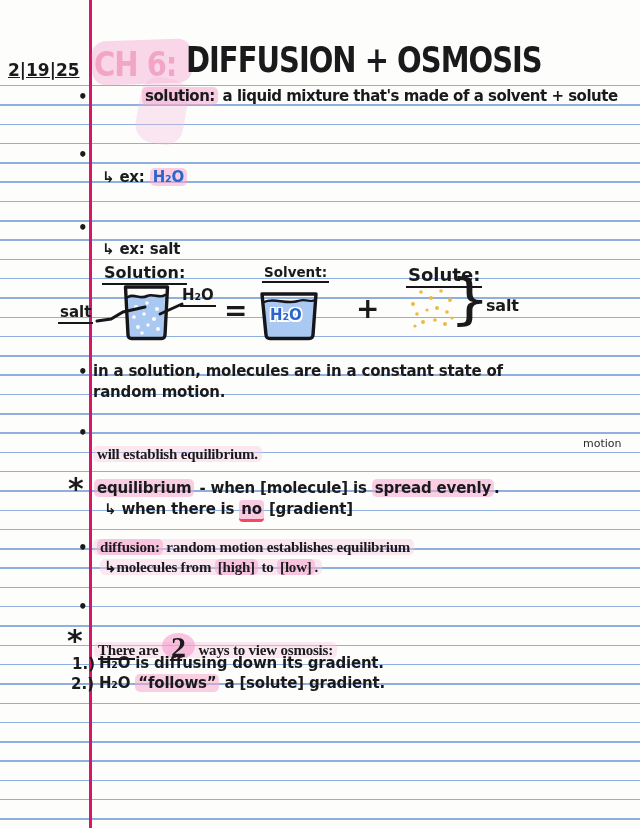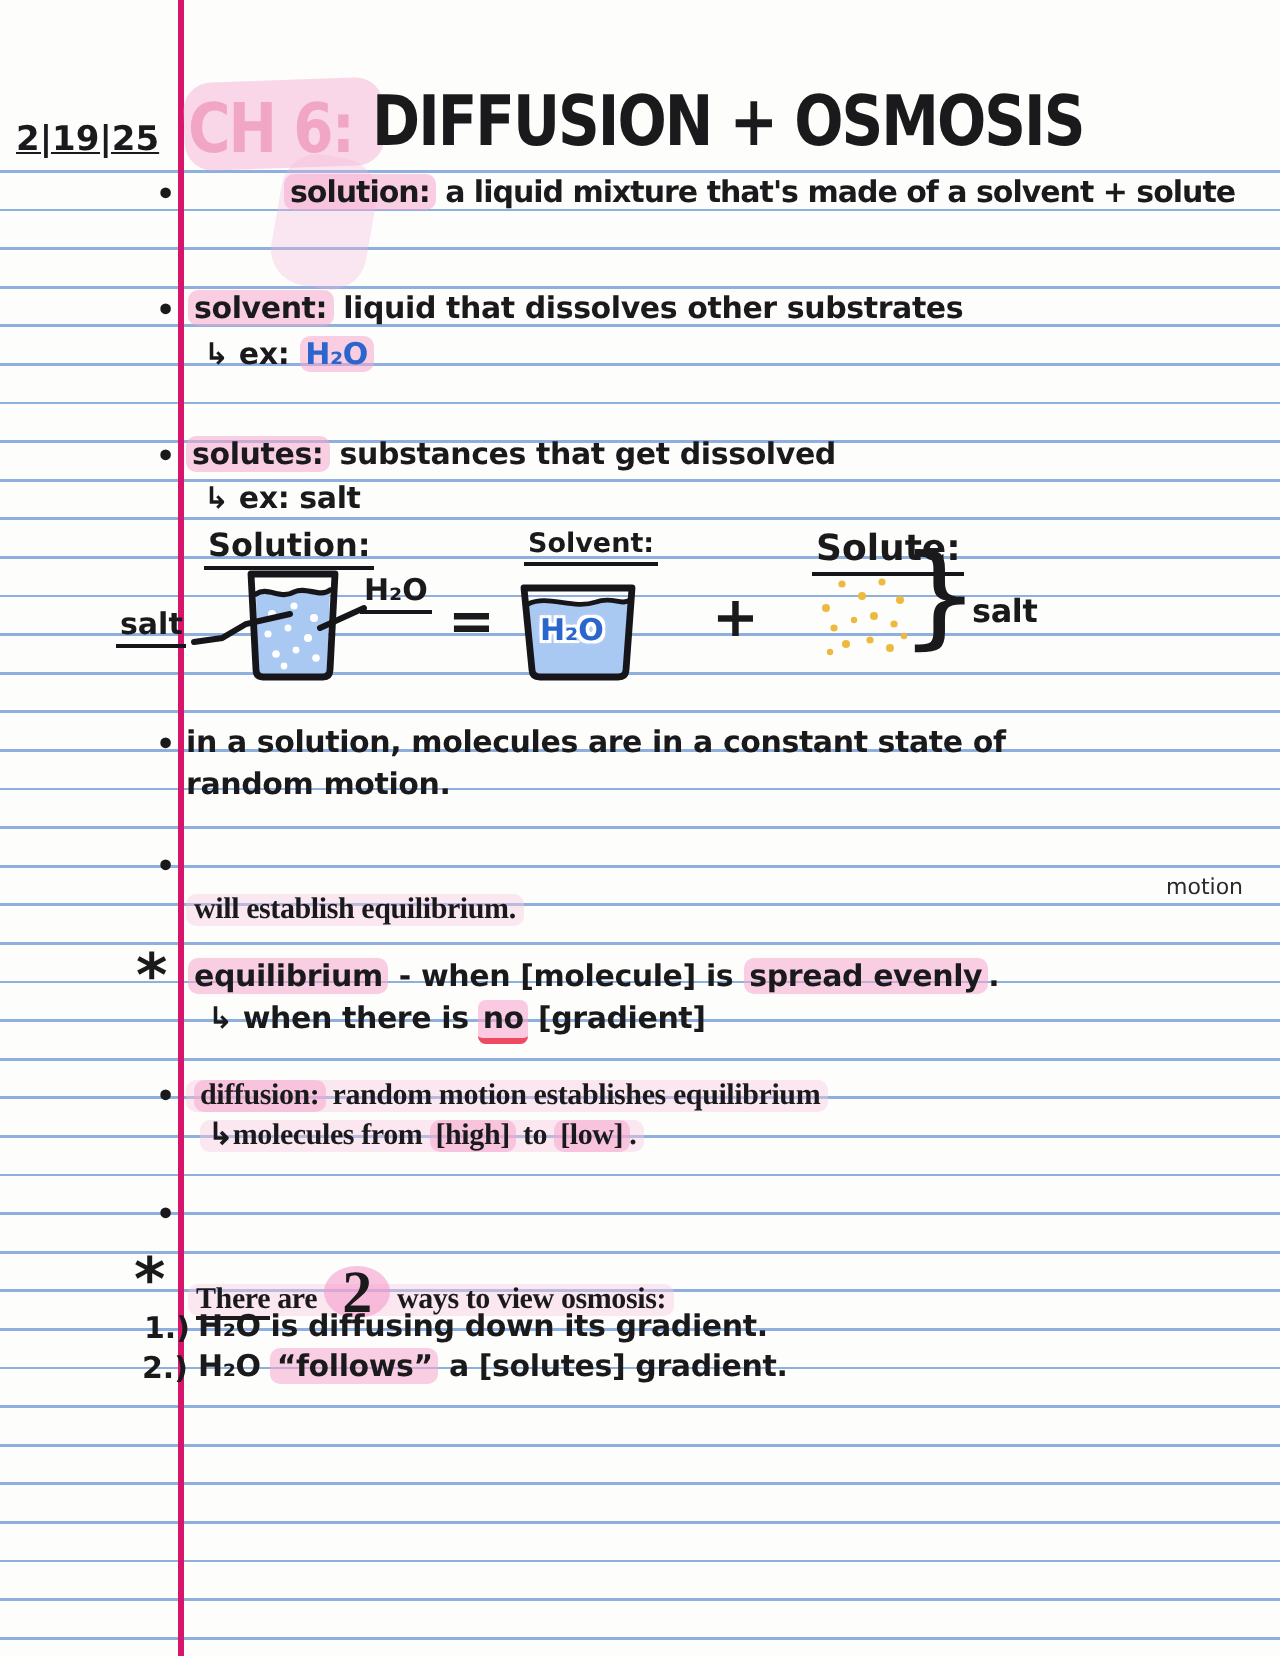--- a/index.html
+++ b/index.html
@@ -45,32 +45,26 @@
   <div class="date">2|19|25</div>
   <div class="chapter">CH 6:</div>
   <div class="title">DIFFUSION + OSMOSIS</div>
 
   <div class="bullet" style="left:78px;top:88px">•</div>
   <div class="row tight" style="left:94px;top:87px">
     <span class="hl">solution:</span><span> a liquid mixture that's made of a solvent + solute</span>
   </div>
 
   <div class="bullet" style="left:78px;top:146px">•</div>
-  <div class="row" style="left:94px;top:145px">
-    <span class="hl">solvent:</span><span> liquid that dissolves other substrates</span>
-  </div>
   <div class="row" style="left:102px;top:168px">
     <span>↳ ex:</span>
     <span class="hl blue">H₂O</span>
   </div>
 
   <div class="bullet" style="left:78px;top:219px">•</div>
-  <div class="row" style="left:93px;top:218px">
-    <span class="hl">solutes:</span><span> substances that get dissolved</span>
-  </div>
   <div class="row" style="left:102px;top:240px">
     <span>↳ ex:</span>
     <span>salt</span>
   </div>
 
   <div class="dlabel" style="left:102px;top:263px;font-size:16px">Solution:</div>
 
   <div class="cup" style="left:120px;top:284px">
     <svg width="52" height="58" viewBox="0 0 52 58">
       <path d="M8,13 C14,9 20,16 27,12 C33,9 40,15 45,11 L43.5,51 Q43.4,53.6 40.5,53.6 L12,53.6 Q9.1,53.6 9,51 Z" fill="#a9c8f2"></path>
@@ -170,15 +164,15 @@
   <div class="star" style="left:67px;top:628px">*</div>
   <div class="row" style="left:94px;top:631px">
     <span class="band"><span class="u-ink">There</span><span> are </span><span class="big2">2</span><span> ways to view osmosis:</span></span>
   </div>
   <div class="num" style="left:72px;top:655px">1.)</div>
   <div class="row" style="left:99px;top:654px">
     <span>H₂O</span><span> is diffusing down its gradient.</span>
   </div>
   <div class="num" style="left:71px;top:675px">2.)</div>
   <div class="row" style="left:99px;top:674px">
-    <span>H₂O</span> <span class="hl">“follows”</span><span> a [solutes] gradient.</span>
+    <span>H₂O</span> <span class="hl">“follows”</span><span> a [solute] gradient.</span>
   </div>
 </div>
 
 </body></html>

